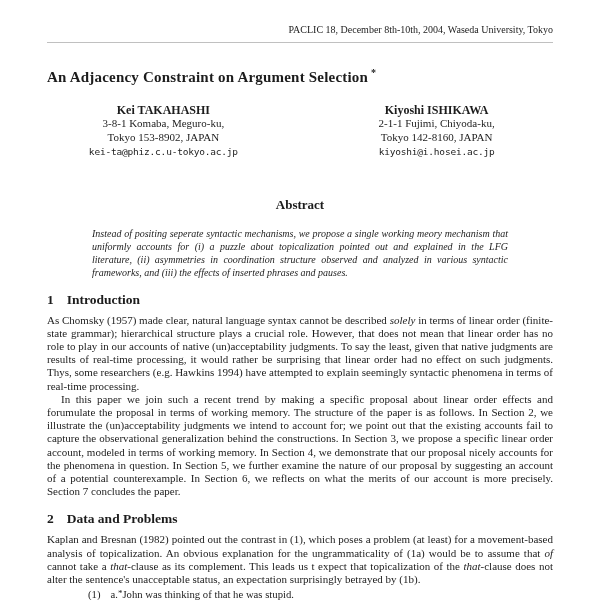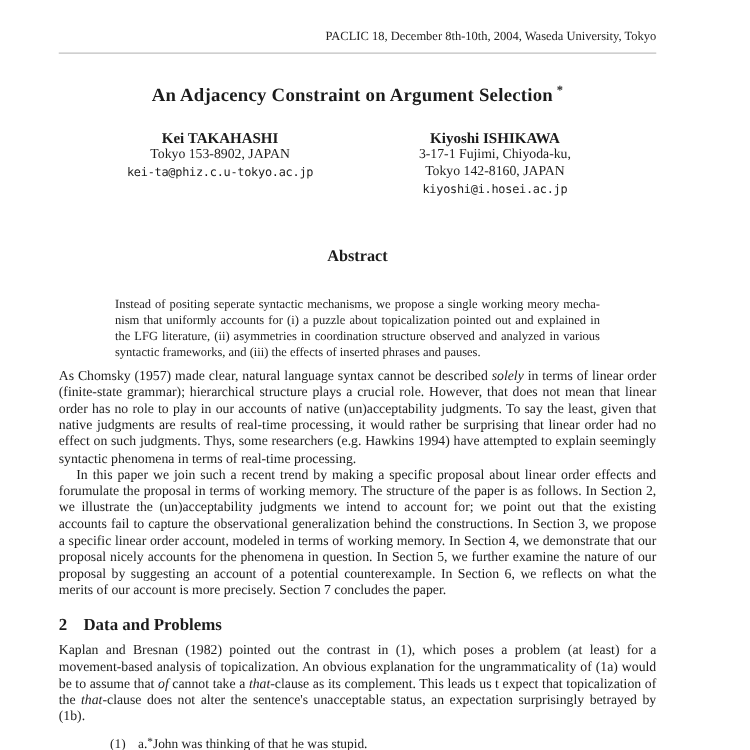--- a/index.html
+++ b/index.html
@@ -1,32 +1,32 @@
 <!DOCTYPE html>
 <html><head>
 <meta charset="utf-8">
 <style>
   * { margin: 0; padding: 0; box-sizing: border-box; }
   html, body { width: 600px; height: 600px; background: #ffffff; overflow: hidden; }
   body { font-family: "Liberation Serif", serif; color: #1c1c1c; }
-  .page { position: relative; width: 600px; height: 600px; padding: 24px 75px 0 47px; overflow: hidden; }
+  .page { position: relative; width: 600px; height: 600px; padding: 24px 47px 0 47px; overflow: hidden; }
 
   .running-header { text-align: right; font-size: 10px; line-height: 12px; color: #222; }
   .header-rule { border: none; border-top: 1px solid #c0c0c0; margin-top: 6px; }
 
-  .paper-title { text-align: center; font-size: 15px; font-weight: bold; margin-top: 20px; line-height: 19px; letter-spacing: 0.2px; }
+  .paper-title { text-align: left; font-size: 15px; font-weight: bold; margin-top: 20px; line-height: 19px; letter-spacing: 0.2px; }
   .paper-title sup { font-size: 10px; margin-left: 3px; }
 
-  .authors { display: flex; justify-content: center; margin-top: 16px; }
+  .authors { display: flex; justify-content: space-between; margin-top: 16px; }
   .author { text-align: center; font-size: 11px; line-height: 13.5px; width: 46%; }
   .author .name { font-size: 12px; font-weight: bold; line-height: 14px; }
   .author .email { font-family: "DejaVu Sans Mono", monospace; font-size: 9.5px; letter-spacing: -0.2px; margin-top: 1px; }
 
   .abstract-heading { text-align: center; font-size: 13px; font-weight: bold; margin-top: 38px; line-height: 16px; }
-  .abstract-text { margin: 24px 45px 0 45px; font-size: 10px; line-height: 13px; text-align: justify; }
+  .abstract-text { margin: 14px 45px 0 45px; font-size: 10px; line-height: 13px; text-align: justify; font-style: italic; }
 
   .section-heading { font-size: 13.5px; font-weight: bold; margin-top: 12px; line-height: 17px; }
   .section-heading .num { margin-right: 13px; }
   .sec1 { margin-top: 12px; }
 
   p.body { font-size: 11px; line-height: 13.2px; text-align: justify; }
   p.body.first { margin-top: 6px; }
   p.body.indent { text-indent: 14px; }
   p.body i, .abstract-text i { font-style: italic; }
 
@@ -43,34 +43,36 @@
   <div class="running-header">
     <span>PACLIC 18, December 8th-10th, 2004, Waseda University, Tokyo</span>
   </div>
   <hr class="header-rule">
 
   <h1 class="paper-title"><span>An Adjacency Constraint on Argument Selection</span><sup>*</sup></h1>
 
   <div class="authors">
     <div class="author">
       <div class="name">Kei TAKAHASHI</div>
+      <div>3-8-1 Komaba, Meguro-ku,</div>
       <div>Tokyo 153-8902, JAPAN</div>
       <div class="email">kei-ta@phiz.c.u-tokyo.ac.jp</div>
     </div>
     <div class="author">
       <div class="name">Kiyoshi ISHIKAWA</div>
-      <div>3-17-1 Fujimi, Chiyoda-ku,</div>
+      <div>2-1-1 Fujimi, Chiyoda-ku,</div>
       <div>Tokyo 142-8160, JAPAN</div>
       <div class="email">kiyoshi@i.hosei.ac.jp</div>
     </div>
   </div>
 
   <h2 class="abstract-heading">Abstract</h2>
   <p class="abstract-text">Instead of positing seperate syntactic mechanisms, we propose a single working meory mecha­nism that uniformly accounts for (i) a puzzle about topicalization pointed out and explained in the LFG literature, (ii) asymmetries in coordination structure observed and analyzed in various syntactic frameworks, and (iii) the effects of inserted phrases and pauses.</p>
 
+  <h2 class="section-heading sec1"><span class="num">1</span><span>Introduction</span></h2>
 
   <p class="body first"><span>As Chomsky (1957) made clear, natural language syntax cannot be described </span><i>solely</i><span> in terms of linear order (finite-state grammar); hierarchical structure plays a crucial role. However, that does not mean that linear order has no role to play in our accounts of native (un)acceptability judgments. To say the least, given that native judgments are results of real-time processing, it would rather be surprising that linear order had no effect on such judgments. Thys, some researchers (e.g. Hawkins 1994) have attempted to explain seemingly syntactic phenomena in terms of real-time processing.</span></p>
 
   <p class="body indent">In this paper we join such a recent trend by making a specific proposal about linear order effects and forumulate the proposal in terms of working memory. The structure of the paper is as follows. In Section 2, we illustrate the (un)acceptability judgments we intend to account for; we point out that the existing accounts fail to capture the observational generalization behind the constructions. In Section 3, we propose a specific linear order account, modeled in terms of working memory. In Section 4, we demonstrate that our proposal nicely accounts for the phenomena in question. In Section 5, we further examine the nature of our proposal by suggesting an account of a potential counterexample. In Section 6, we reflects on what the merits of our account is more precisely. Section 7 concludes the paper.</p>
 
   <h2 class="section-heading"><span class="num">2</span><span>Data and Problems</span></h2>
 
   <p class="body first"><span>Kaplan and Bresnan (1982) pointed out the contrast in (1), which poses a problem (at least) for a movement-based analysis of topicalization. An obvious explanation for the ungrammaticality of (1a) would be to assume that </span><i>of</i><span> cannot take a </span><i>that</i><span>-clause as its complement. This leads us t expect that top­icalization of the </span><i>that</i><span>-clause does not alter the sentence's unacceptable status, an expectation surprisingly betrayed by (1b).</span></p>
 
   <div class="example-line"><span class="ex-label">(1)</span><span class="ex-item">a.</span><sup class="star">*</sup><span>John was thinking of that he was stupid.</span></div>

